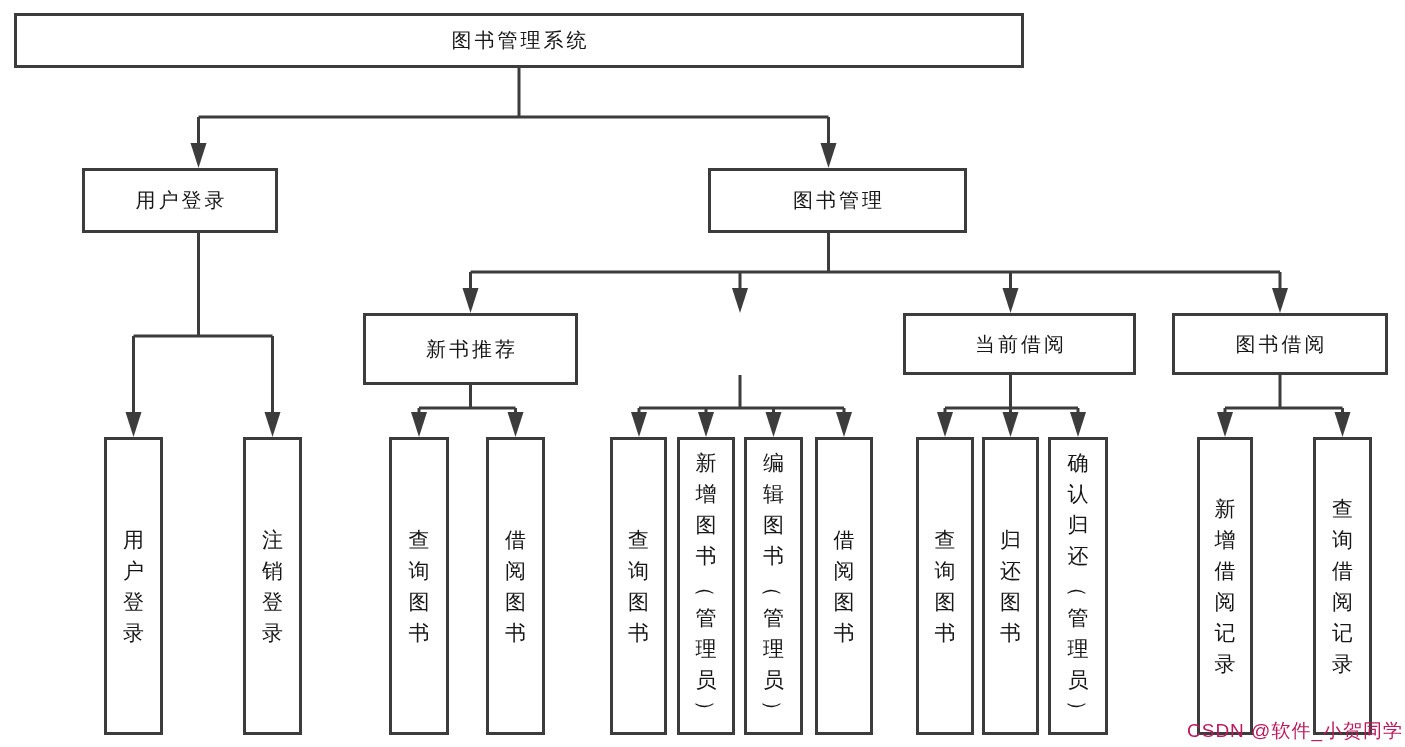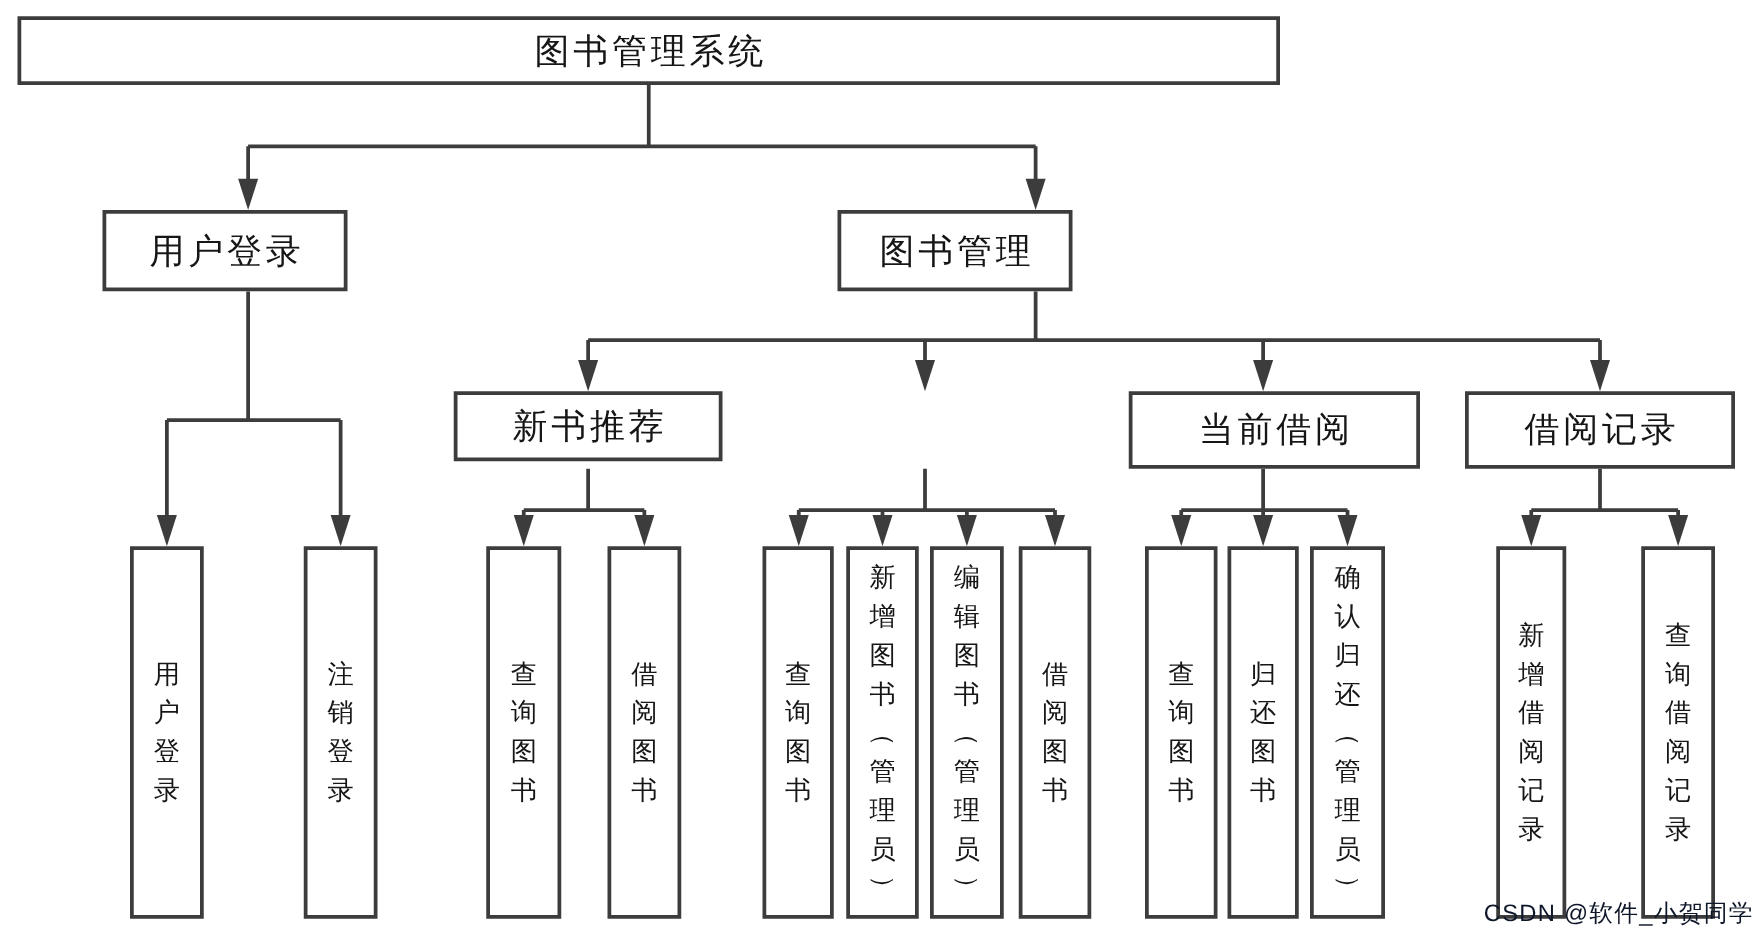--- a/index.html
+++ b/index.html
@@ -13,21 +13,21 @@
   }
   .wires{position:absolute;left:0;top:0;width:1405px;height:747px;}
   .node{
     position:absolute;
     box-sizing:border-box;
     border:3px solid #3c3c3c;
     background:#ffffff;
     display:flex;
     align-items:center;
     justify-content:center;
-    font-size:28px;
+    font-size:20px;
     letter-spacing:3px;
     text-indent:3px;
     white-space:nowrap;
   }
   .leaf{
     font-size:21px;
     letter-spacing:0;
     text-indent:0;
     white-space:normal;
   }
@@ -37,21 +37,21 @@
     height:31px;
     line-height:31px;
     text-align:center;
   }
   .vchar.rot{transform:rotate(90deg);}
   .watermark{
     position:absolute;
     left:1187px;top:718px;
     font-size:19px;
     letter-spacing:1px;
-    color:#0f172a;
+    color:#be185d;
     white-space:nowrap;
     z-index:5;
   }
 </style>
 </head>
 <body>
 
 <div class="stage">
 
   <svg class="wires" width="1405" height="747" viewBox="0 0 1405 747" fill="none" xmlns="http://www.w3.org/2000/svg">
@@ -85,32 +85,32 @@
     </g>
   </svg>
 
   <div class="node" style="left:14px;top:13px;width:1010px;height:55px">
     <span class="label">图书管理系统</span>
   </div>
 
   <div class="node" style="left:82px;top:168px;width:196px;height:65px">
     <span class="label">用户登录</span>
   </div>
-  <div class="node" style="left:670px;top:168px;width:188px;height:65px">
+  <div class="node" style="left:708px;top:168px;width:259px;height:65px">
     <span class="label">图书管理</span>
   </div>
 
-  <div class="node" style="left:363px;top:313px;width:215px;height:56px">
+  <div class="node" style="left:363px;top:313px;width:215px;height:72px">
     <span class="label">新书推荐</span>
   </div>
   <div class="node" style="left:903px;top:313px;width:233px;height:62px">
     <span class="label">当前借阅</span>
   </div>
   <div class="node" style="left:1172px;top:313px;width:216px;height:62px">
-    <span class="label">借阅记录</span>
+    <span class="label">图书借阅</span>
   </div>
 
   <div class="node leaf" style="left:104px;top:437px;width:59px;height:298px">
     <span class="label">
         <span class="vchar">用</span>
         <span class="vchar">户</span>
         <span class="vchar">登</span>
         <span class="vchar">录</span>
       </span>
   </div>

